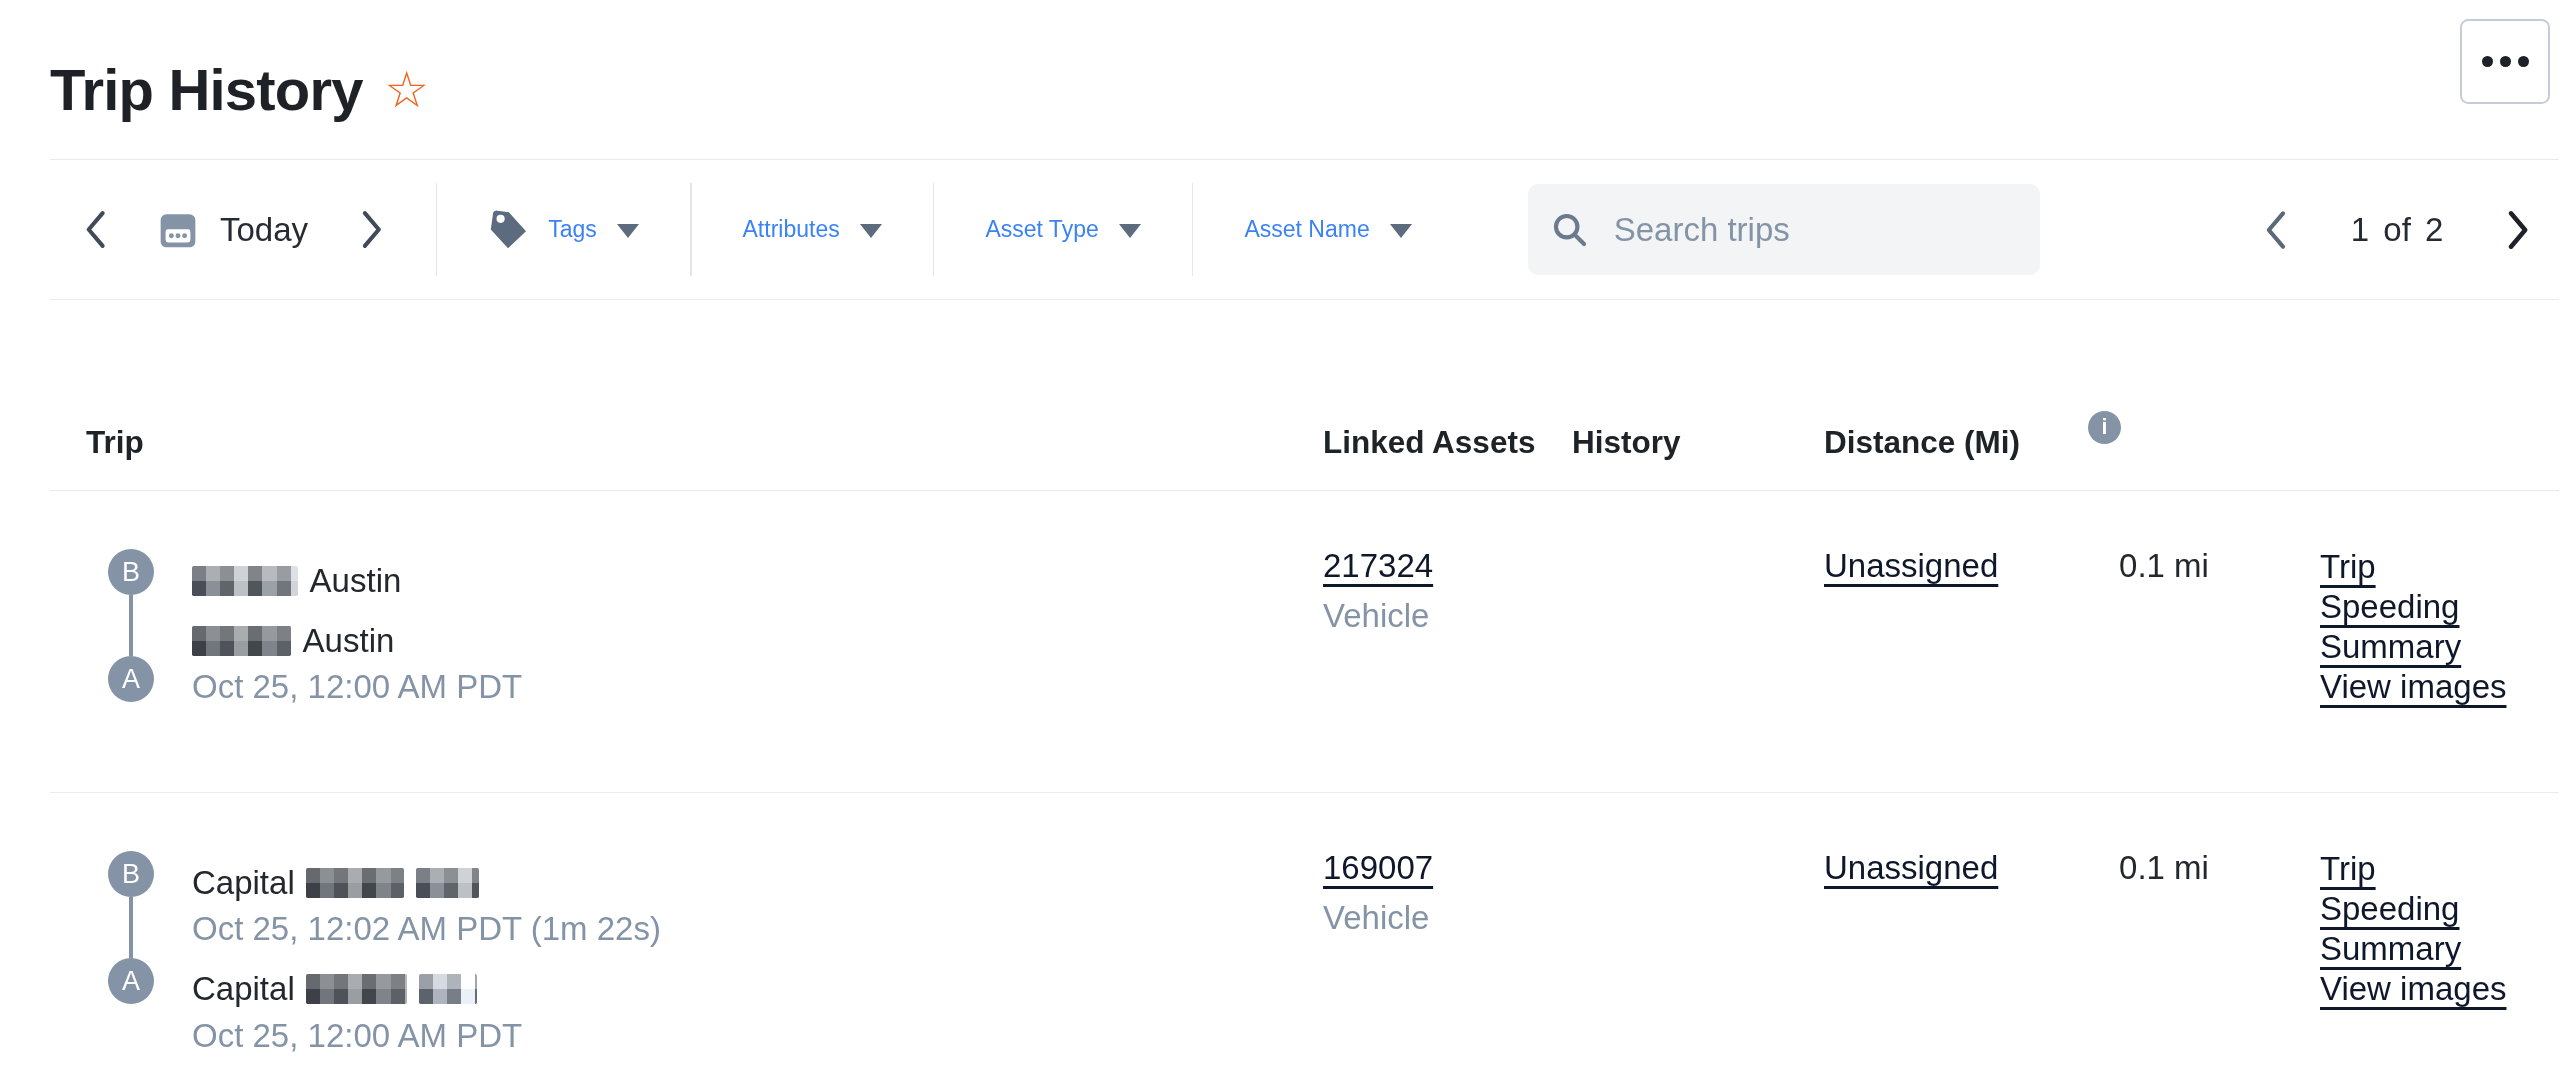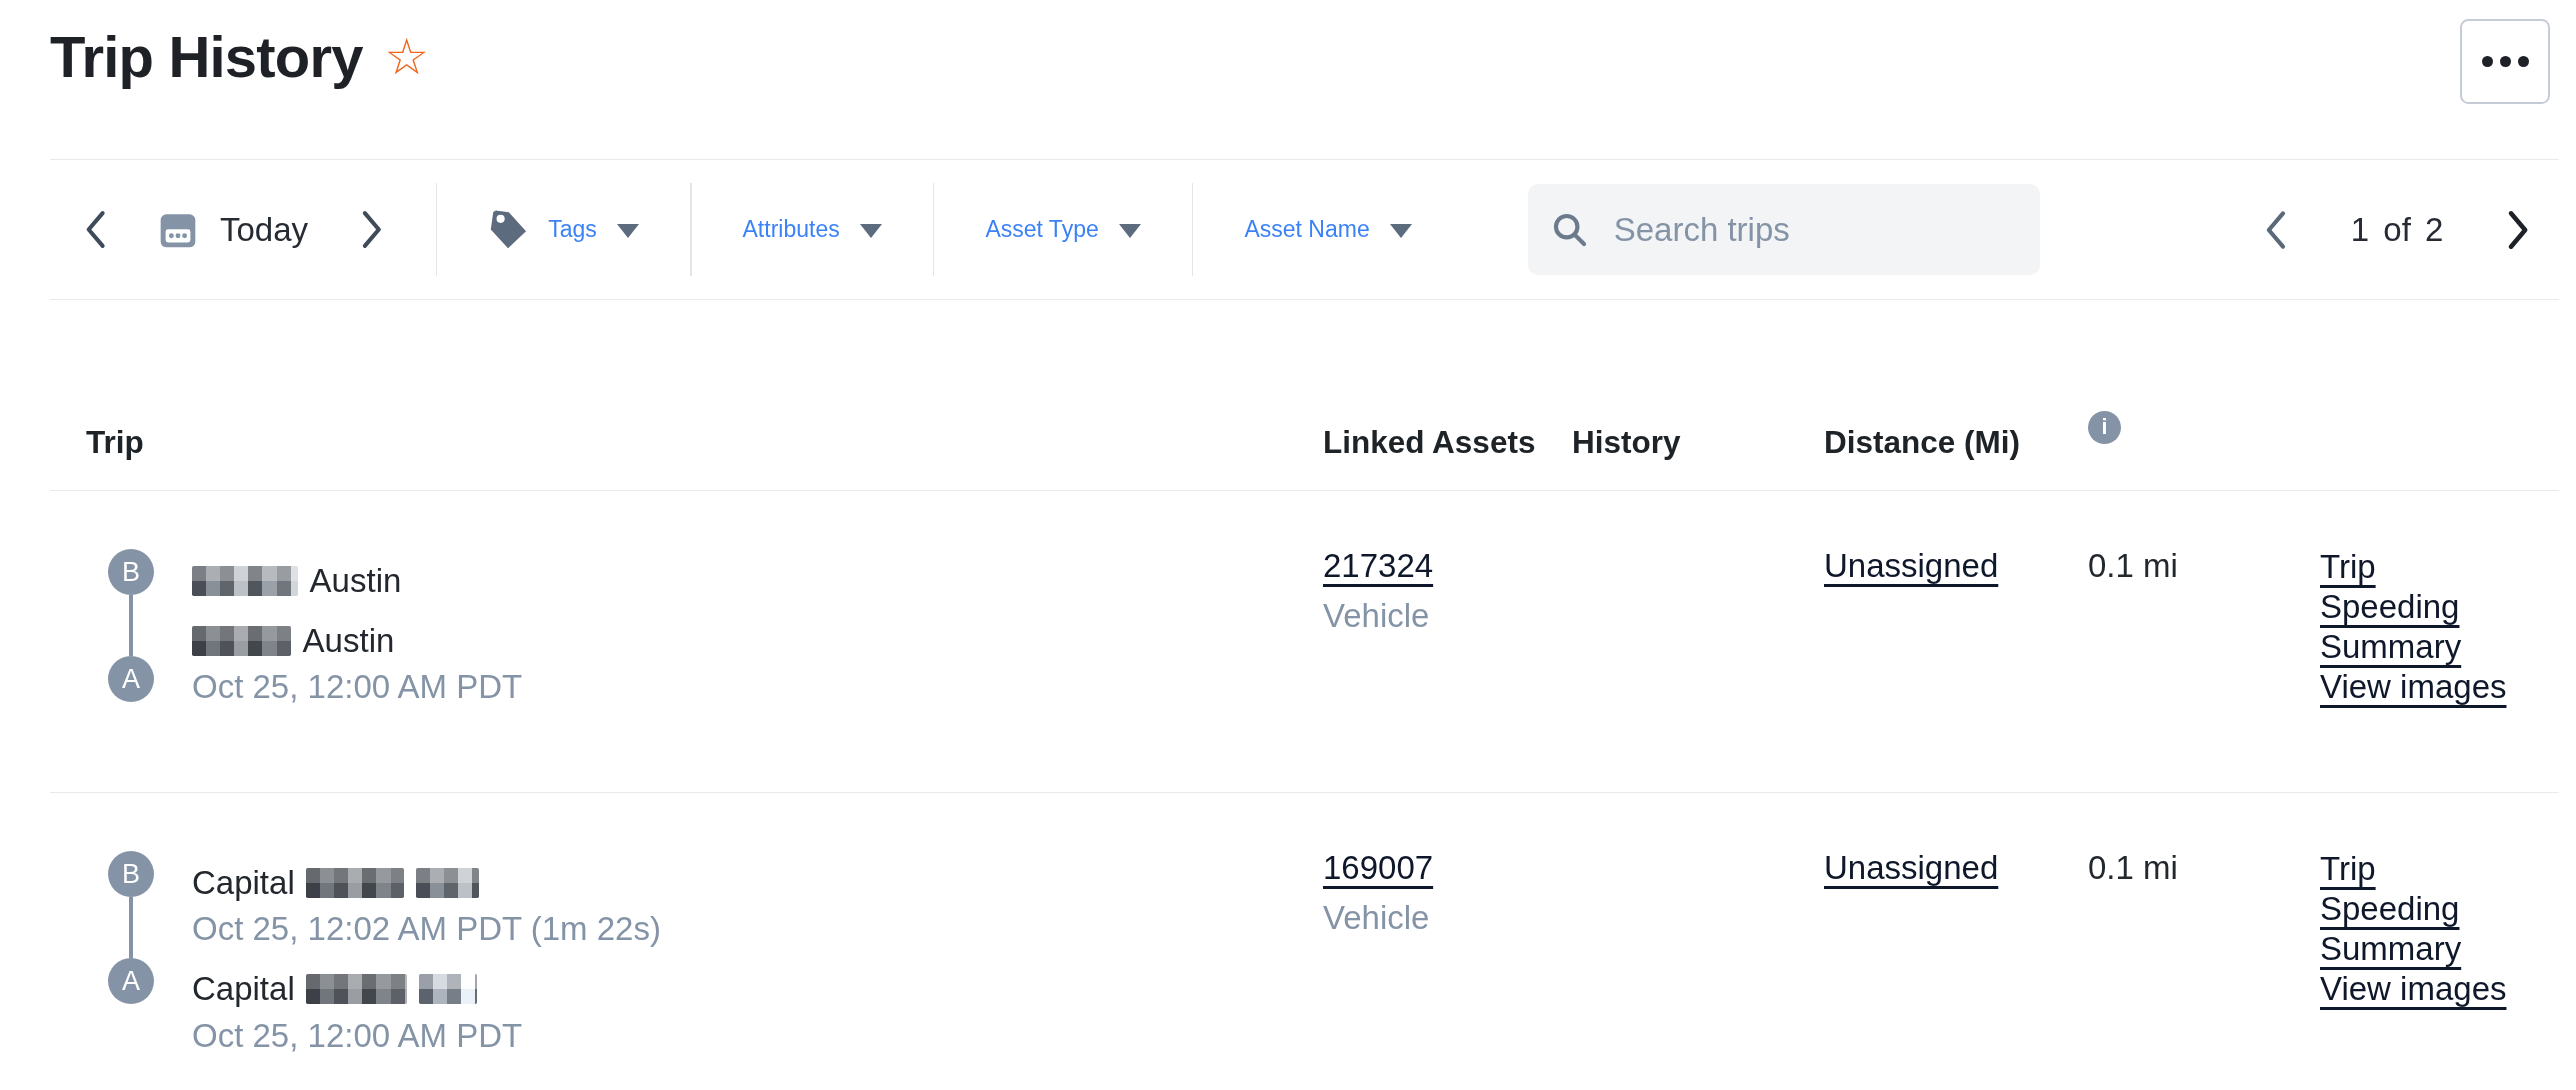--- a/index.html
+++ b/index.html
@@ -1,21 +1,21 @@
 <!DOCTYPE html>
 <html style="font-size:13.3px"><head>
 <meta charset="utf-8">
 <style>
   * { margin:0; padding:0; box-sizing:border-box; }
   html,body { width:2576px; height:1091px; overflow:hidden; background:#ffffff;
     font-family:"Liberation Sans", sans-serif; color:#23272e; }
   .page { width:2576px; height:1091px; padding:0 16.6px 0 50px; position:relative; background:#fff; }
 
   
-  .topbar { height:159px; position:relative; display:flex; align-items:flex-start; }
+  .topbar { height:159px; position:relative; display:flex; align-items:center; }
   .page-title { font-size:58px; font-weight:700; letter-spacing:-0.8px; color:#1e2126;
     padding-top:21.5px; line-height:70px; }
   .fav-star { font-size:50px; line-height:70px; color:#f0661f; margin-left:21.5px; padding-top:21.5px; cursor:pointer; }
   .more-btn { position:absolute; top:19px; right:9px; width:90px; height:85px;
     background:#fff; border:2.5px solid #c6ccd5; border-radius:8.3px; display:flex;
     align-items:center; justify-content:center; gap:7.5px; cursor:pointer; }
   .more-btn .dot { width:10.8px; height:10.8px; border-radius:50%; background:#1e2228; }
 
   
   .toolbar { height:141px; border-top:1.7px solid #e7e9ec; border-bottom:1.7px solid #e7e9ec;
@@ -65,21 +65,21 @@
   .mosaic { display:inline-block; height:30px; border-radius:1.7px;
     background-image:
       repeating-linear-gradient(0deg, rgba(255,255,255,0) 0 15px, rgba(255,255,255,.28) 15px 30px),
       repeating-linear-gradient(90deg,#4a4f57 0 14px,#8a9097 14px 28px,#60656c 28px 42px,#bcc1c6 42px 56px,#51565d 56px 70px,#9ba1a8 70px 85px,#71767d 85px 99px,#d2d6da 99px 113px); }
   .mosaic.dark { filter:brightness(.82); }
   .mosaic.light { filter:brightness(1.25); }
   .w128{width:106px;} .w120{width:99px;} .w118{width:98px;} .w76{width:63px;} .w122{width:101px;} .w70{width:58px;}
 
   .link { color:#0f172a; text-decoration:underline; text-decoration-thickness:2.5px; text-underline-offset:6.6px; cursor:pointer; }
   .asset-type { color:#8494a6; margin-top:11.6px; font-size:33px; }
-  .dist-cell { padding-left:10px; }
+  .dist-cell { padding-left:10px;text-align:center; }
   .actions { display:flex; flex-direction:column; align-items:flex-start; line-height:40px; max-width:249px; }
   .actions .link { display:inline; }
   .chev { display:block; }
 </style>
 </head>
 <body>
 
 <div class="page">
 
   <header class="topbar">

